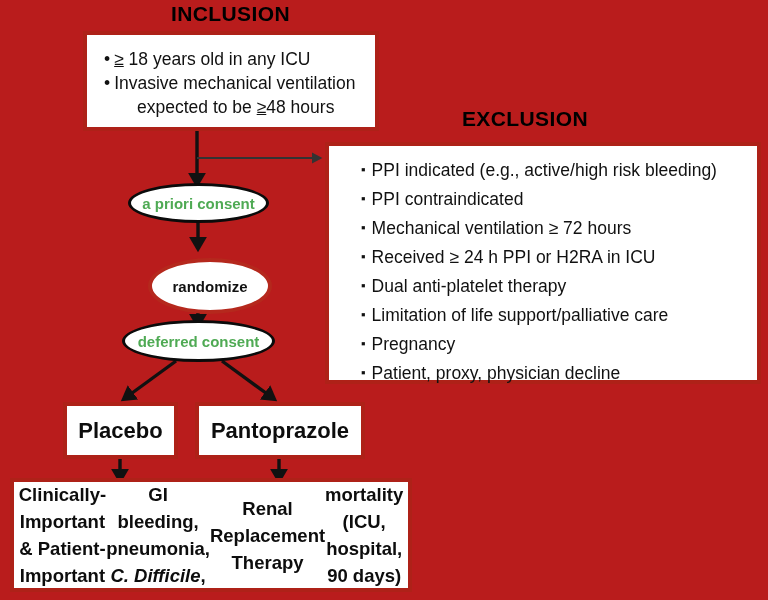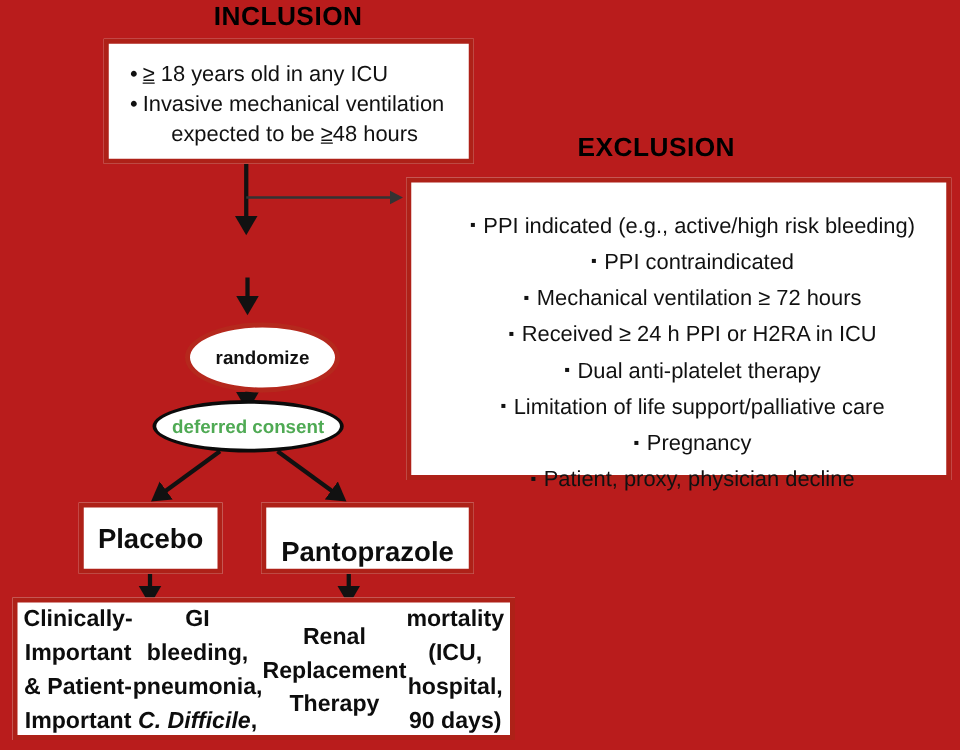--- a/index.html
+++ b/index.html
@@ -51,24 +51,23 @@
     line-height: 1.32;
     text-indent: -11px;
     padding-left: 11px;
     margin-bottom: 1px;
   }
   .incl-list li .bul { margin-right: 4px; }
   .ul { text-decoration: underline; }
 
   
   .excl-list {
-    margin: 14px;
+    margin: 4px;
     padding: 12px 6px 0 28px;
     list-style: none;
-    text-align: center;
   }
   .excl-list li {
     font-size: 17.5px;
     color: #111111;
     line-height: 1.0;
     margin-bottom: 11.5px;
     text-indent: -15px;
     padding-left: 15px;
     white-space: nowrap;
   }
@@ -204,34 +203,37 @@
       </li>
       <li>
         <span class="sq">▪</span><span>Pregnancy</span>
       </li>
       <li>
         <span class="sq">▪</span><span>Patient, proxy, physician decline</span>
       </li>
     </ul>
   </div>
 
+  <div class="abs oval oval-black" style="left:128px; top:183px; width:141px; height:40px;">
+    <span>a priori consent</span>
+  </div>
 
   <div class="abs oval oval-red" style="left:148px; top:258px; width:124px; height:56px;">
     <span>randomize</span>
   </div>
 
   <div class="abs oval oval-black" style="left:122px; top:320px; width:153px; height:42px;">
     <span>deferred consent</span>
   </div>
 
   <div class="abs redbox arm" style="left:63px; top:402px; width:115px; height:57px;">
     <span>Placebo</span>
   </div>
 
-  <div class="abs redbox arm" style="left:209px; top:402px; width:170px; height:57px;align-items:flex-end;">
+  <div class="abs redbox arm" style="left:195px; top:402px; width:170px; height:57px;">
     <span>Pantoprazole</span>
   </div>
 
   <div class="abs redbox outcome" style="left:10px; top:478px; width:402px; height:114px;">
     <div>Clinically-Important &amp; Patient-Important</div>
     <div>
       <span>GI bleeding, pneumonia, </span><span class="ital">C. Difficile</span><span>,</span>
     </div>
     <div>Renal Replacement Therapy</div>
     <div>mortality (ICU, hospital, 90 days)</div>

